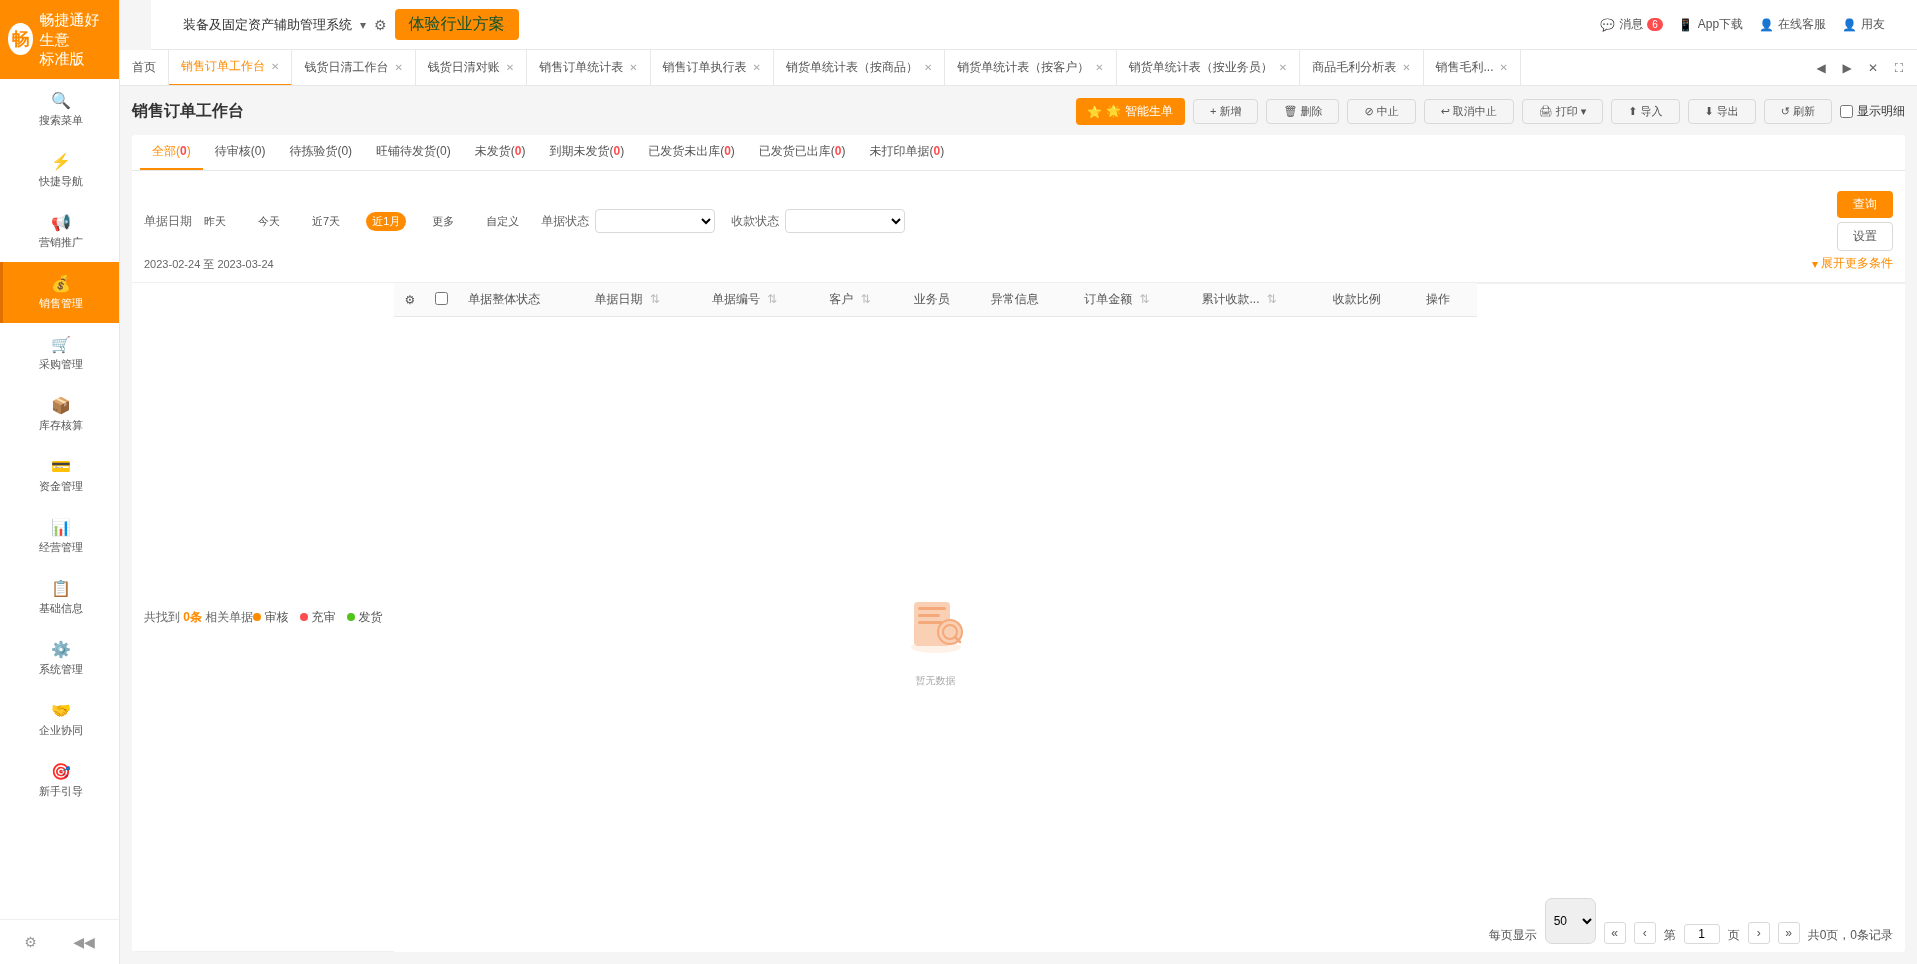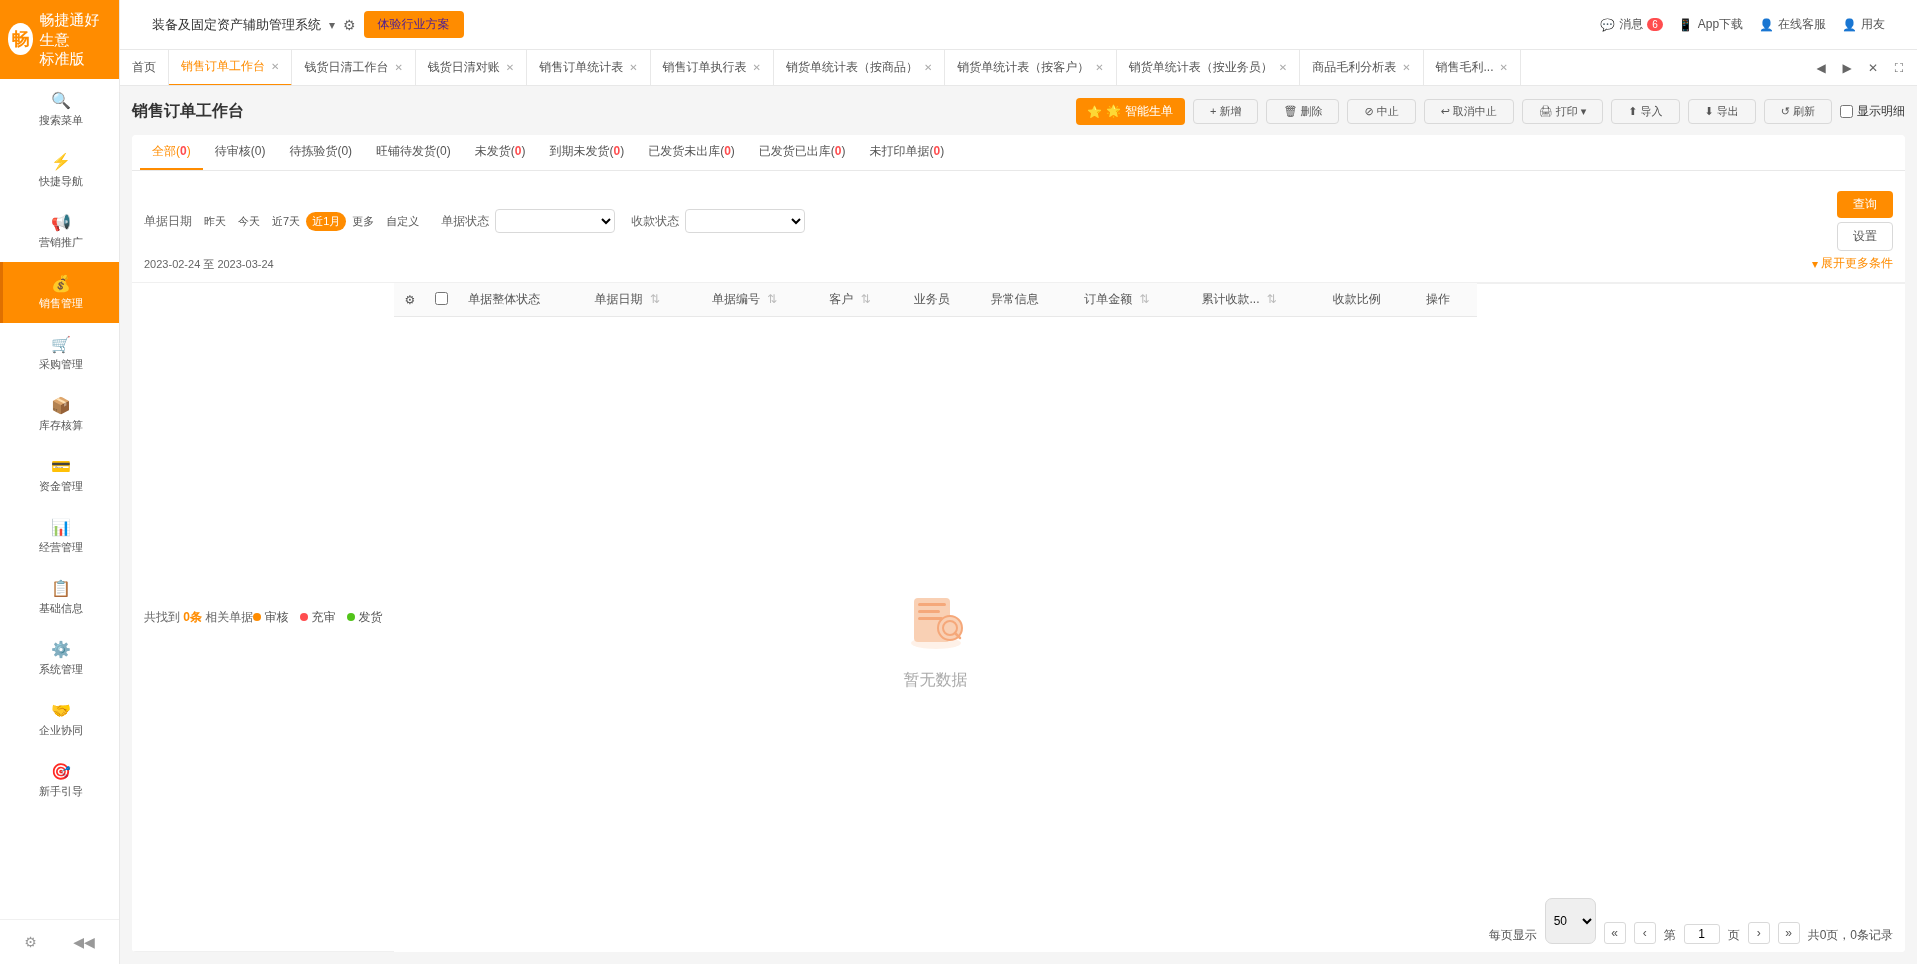--- a/index.html
+++ b/index.html
@@ -15,26 +15,26 @@
     .sidebar-item.active { background: #ff8c00; color: #fff; border-left-color: #e07000; }
     .sidebar-item .icon { font-size: 16px; margin-bottom: 3px; }
     .sidebar-item .label { font-size: 11px; }
     .sidebar-bottom { padding: 10px 6px; display: flex; justify-content: space-around; border-top: 1px solid #f0f0f0; }
     .sidebar-bottom-btn { cursor: pointer; color: #999; font-size: 14px; padding: 4px; }
 
     
     .main { flex: 1; display: flex; flex-direction: column; overflow: hidden; }
 
     
-    .top-header { background: #fff; height: 50px; display: flex; align-items: center; padding: 0 32px; border-bottom: 1px solid #e8e8e8; gap: 0; justify-content: space-between; }
+    .top-header { background: #fff; height: 50px; display: flex; align-items: center; padding: 0 32px; border-bottom: 1px solid #e8e8e8; gap: 0; justify-content: space-between; margin-left: 31px; }
     .top-header-left { display: flex; align-items: center; gap: 8px; }
     .app-title { font-size: 13px; color: #333; }
     .header-dropdown { display: flex; align-items: center; gap: 4px; cursor: pointer; color: #666; }
     .gear-btn { color: #666; cursor: pointer; font-size: 14px; }
-    .industry-btn { background: #ff8c00; color: #4c1d95; border: none; padding: 5px 14px; border-radius: 4px; cursor: pointer; font-size: 12px; }
+    .industry-btn { background: #ff8c00; color: #14532d; border: none; padding: 5px 14px; border-radius: 4px; cursor: pointer; font-size: 16px; }
     .top-header-right { display: flex; align-items: center; gap: 16px; color: #555; font-size: 12px; }
     .header-action { display: flex; align-items: center; gap: 4px; cursor: pointer; }
     .badge { background: #ff4d4f; color: #fff; border-radius: 10px; padding: 1px 5px; font-size: 10px; }
 
     
     .nav-tabs { background: #fff; display: flex; align-items: center; border-bottom: 1px solid #e8e8e8; height: 36px; overflow: hidden; }
     .nav-tab { display: flex; align-items: center; gap: 4px; padding: 0 12px; height: 36px; cursor: pointer; white-space: nowrap; font-size: 12px; color: #555; border-right: 1px solid #e8e8e8; transition: all 0.2s; flex-shrink: 0; }
     .nav-tab.active { background: #fff; color: #ff8c00; border-bottom: 2px solid #ff8c00; }
     .nav-tab.home { font-size: 12px; }
     .nav-tab .close-x { color: #aaa; font-size: 10px; margin-left: 2px; }
@@ -56,21 +56,21 @@
     .sub-tabs { display: flex; align-items: center; gap: 0; margin-bottom: 10px; border-bottom: 1px solid #e8e8e8; background: #fff; padding: 0 8px; border-radius: 4px 4px 0 0; }
     .sub-tab { padding: 8px 12px; cursor: pointer; font-size: 12px; color: #555; border-bottom: 2px solid transparent; white-space: nowrap; }
     .sub-tab.active { color: #ff8c00; border-bottom-color: #ff8c00; }
     .sub-tab .count { color: #ff4d4f; font-weight: bold; }
 
     
     .filter-area { background: #fff; padding: 10px 12px; border-bottom: 1px solid #f0f0f0; }
     .filter-row { display: flex; align-items: center; gap: 16px; flex-wrap: wrap; }
     .filter-item { display: flex; align-items: center; gap: 6px; font-size: 12px; }
     .filter-label { color: #666; white-space: nowrap; }
-    .filter-date-btns { display: flex; gap: 0; align-items: center; }
+    .filter-date-btns { display: flex; gap: 20px; align-items: center; }
     .date-btn { padding: 2px 6px; cursor: pointer; color: #555; font-size: 11px; border-radius: 2px; }
     .date-btn.active { background: #ff8c00; color: #fff; border-radius: 10px; }
     .date-range { font-size: 11px; color: #666; margin-top: 2px; }
     .filter-select { border: 1px solid #d9d9d9; padding: 3px 8px; border-radius: 4px; font-size: 12px; background: #fff; cursor: pointer; min-width: 120px; }
     .expand-btn { color: #ff8c00; cursor: pointer; font-size: 12px; display: flex; align-items: center; gap: 3px; margin-left: auto; }
     .btn-query { background: #ff8c00; color: #fff; border: none; padding: 5px 16px; border-radius: 4px; cursor: pointer; font-size: 12px; }
     .btn-set { background: #fff; color: #555; border: 1px solid #d9d9d9; padding: 5px 12px; border-radius: 4px; cursor: pointer; font-size: 12px; }
 
     
     .table-wrapper { background: #fff; flex: 1; display: flex; overflow: hidden; }
@@ -85,21 +85,21 @@
     .dot-green { background: #52c41a; }
     .data-table { width: 100%; border-collapse: collapse; font-size: 12px; }
     .data-table th { background: #fafafa; padding: 8px 10px; text-align: left; border-bottom: 1px solid #e8e8e8; color: #555; font-weight: normal; white-space: nowrap; }
     .data-table th .sort-icon { color: #bbb; margin-left: 4px; }
     .th-check { width: 30px; }
     .th-settings { width: 24px; }
 
     
     .empty-state { display: flex; flex-direction: column; align-items: center; justify-content: center; flex: 1; padding: 60px 0; }
     .empty-icon { width: 80px; height: 80px; margin-bottom: 12px; }
-    .empty-text { color: #aaa; font-size: 16px; }
+    .empty-text { color: #aaa; font-size: 10px; }
 
     
     .pagination { display: flex; align-items: flex-end; justify-content: flex-end; padding: 8px 12px; border-top: 1px solid #f0f0f0; gap: 8px; font-size: 12px; color: #555; background: #fff; }
     .page-size-select { border: 1px solid #d9d9d9; padding: 14px 4px; border-radius: 7px; font-size: 12px; }
     .page-btn { width: 22px; height: 22px; display: flex; align-items: center; justify-content: center; border: 1px solid #d9d9d9; border-radius: 3px; cursor: pointer; color: #555; }
     .page-input { border: 1px solid #d9d9d9; padding: 2px 6px; border-radius: 3px; width: 36px; text-align: center; font-size: 12px; }
     .scroll-bar-area { height: 12px; background: #f5f5f5; border-top: 1px solid #e8e8e8; position: relative; overflow: hidden; }
     .scroll-bar-thumb { height: 8px; width: 200px; background: #d0d0d0; border-radius: 4px; position: absolute; top: 2px; left: 120px; cursor: pointer; }
 
     .content-inner { flex: 1; display: flex; flex-direction: column; overflow: hidden; background: #fff; border-radius: 4px; }

